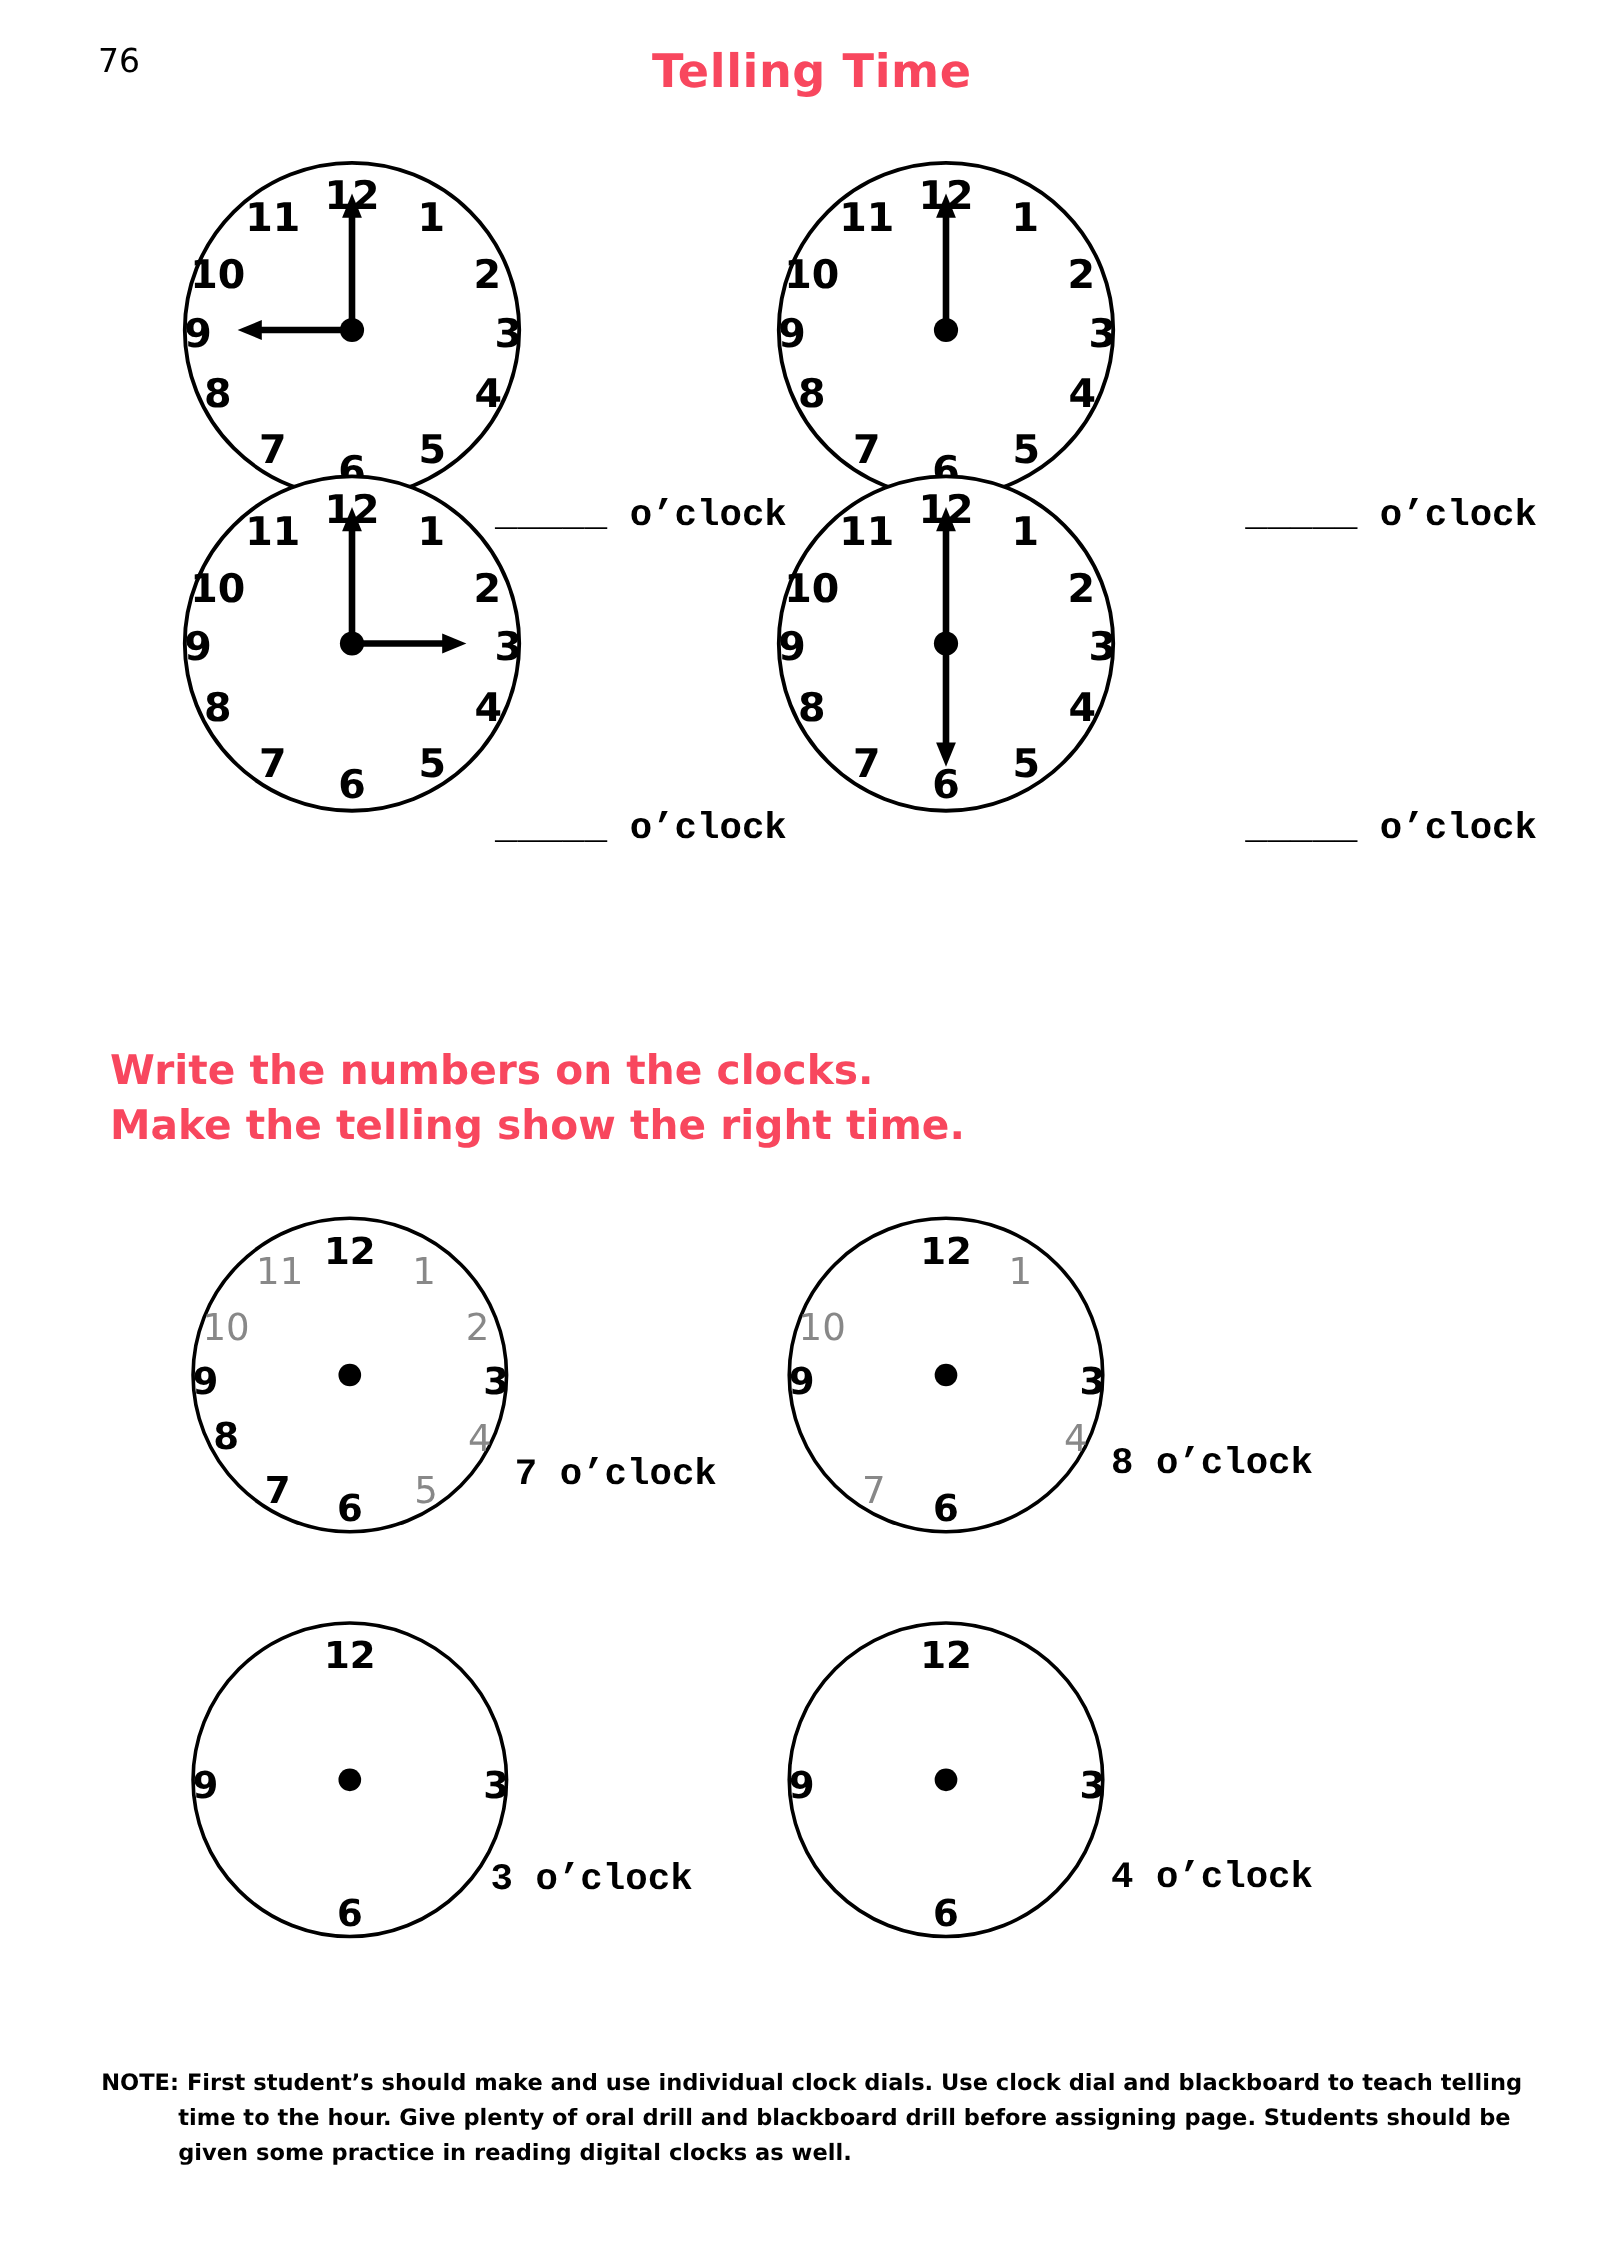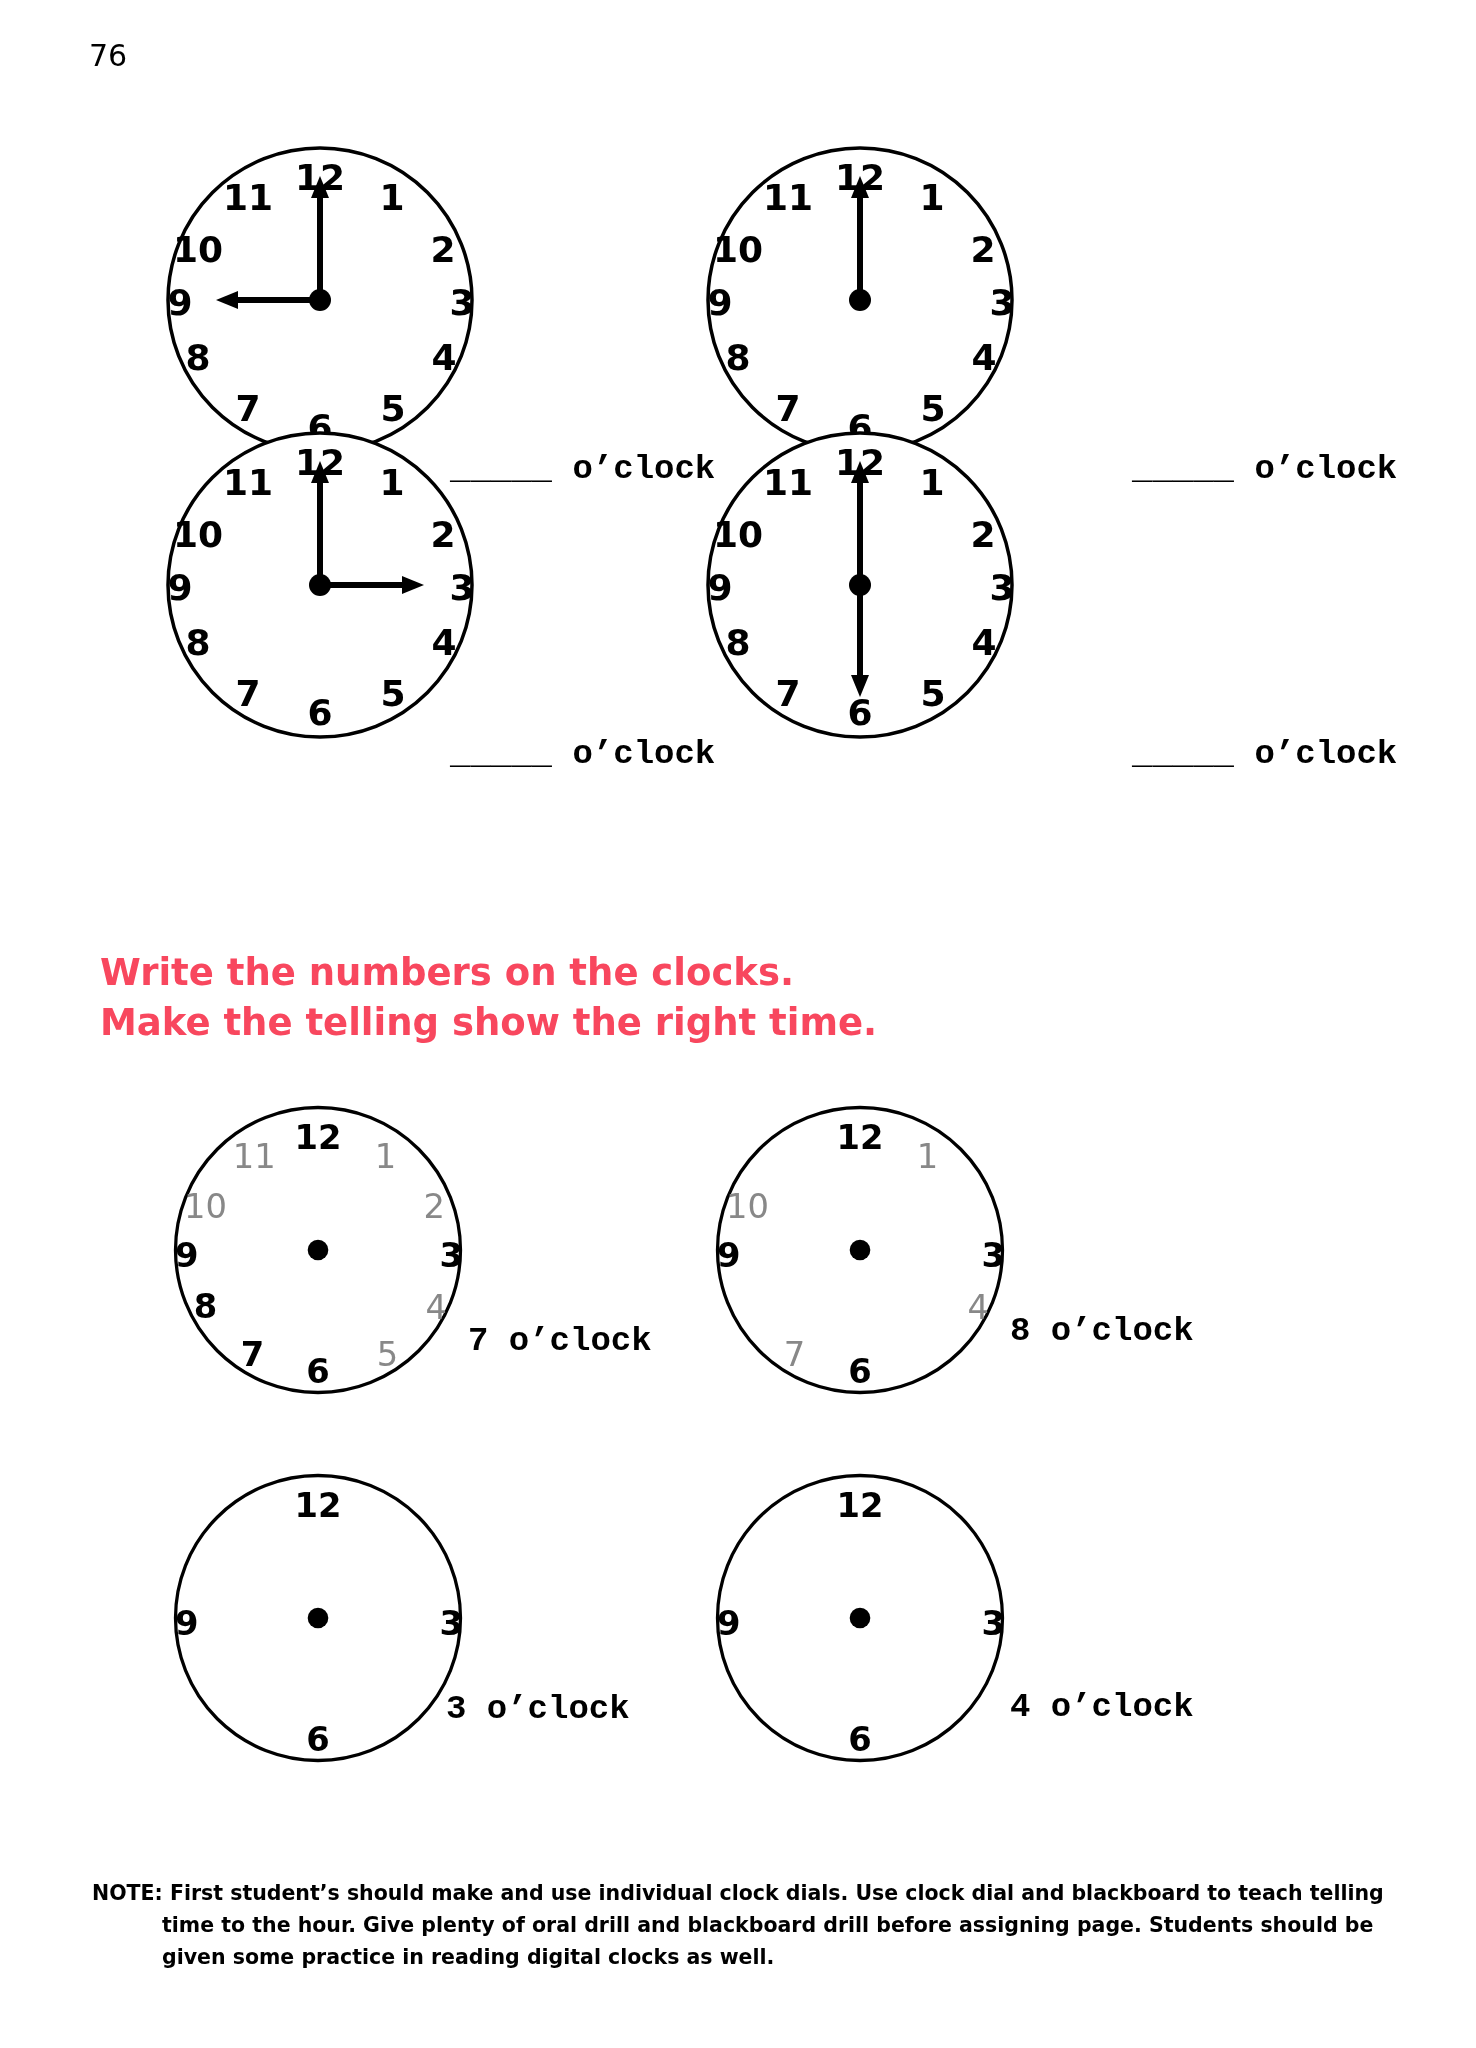--- a/index.html
+++ b/index.html
@@ -89,20 +89,21 @@
     font-family: "DejaVu Sans", sans-serif;
     font-weight: bold;
   }
 </style>
 </head>
 <body>
 
 <div class="page">
 
   <div class="page-number">76</div>
+  <div class="title">Telling Time</div>
 
   <div class="clock-block" style="left:160px; top:140px;">
     <div class="clock">
       <svg width="320" height="320" viewBox="0 0 320 320">
         <circle cx="160" cy="160" r="152" fill="#fff" stroke="#000" stroke-width="3.5"></circle>
         <g class="num" font-size="36" text-anchor="middle" fill="#000">
           <text x="160" y="50">12</text>
           <text x="232" y="70">1</text>
           <text x="283" y="122">2</text>
           <text x="302" y="175">3</text>

